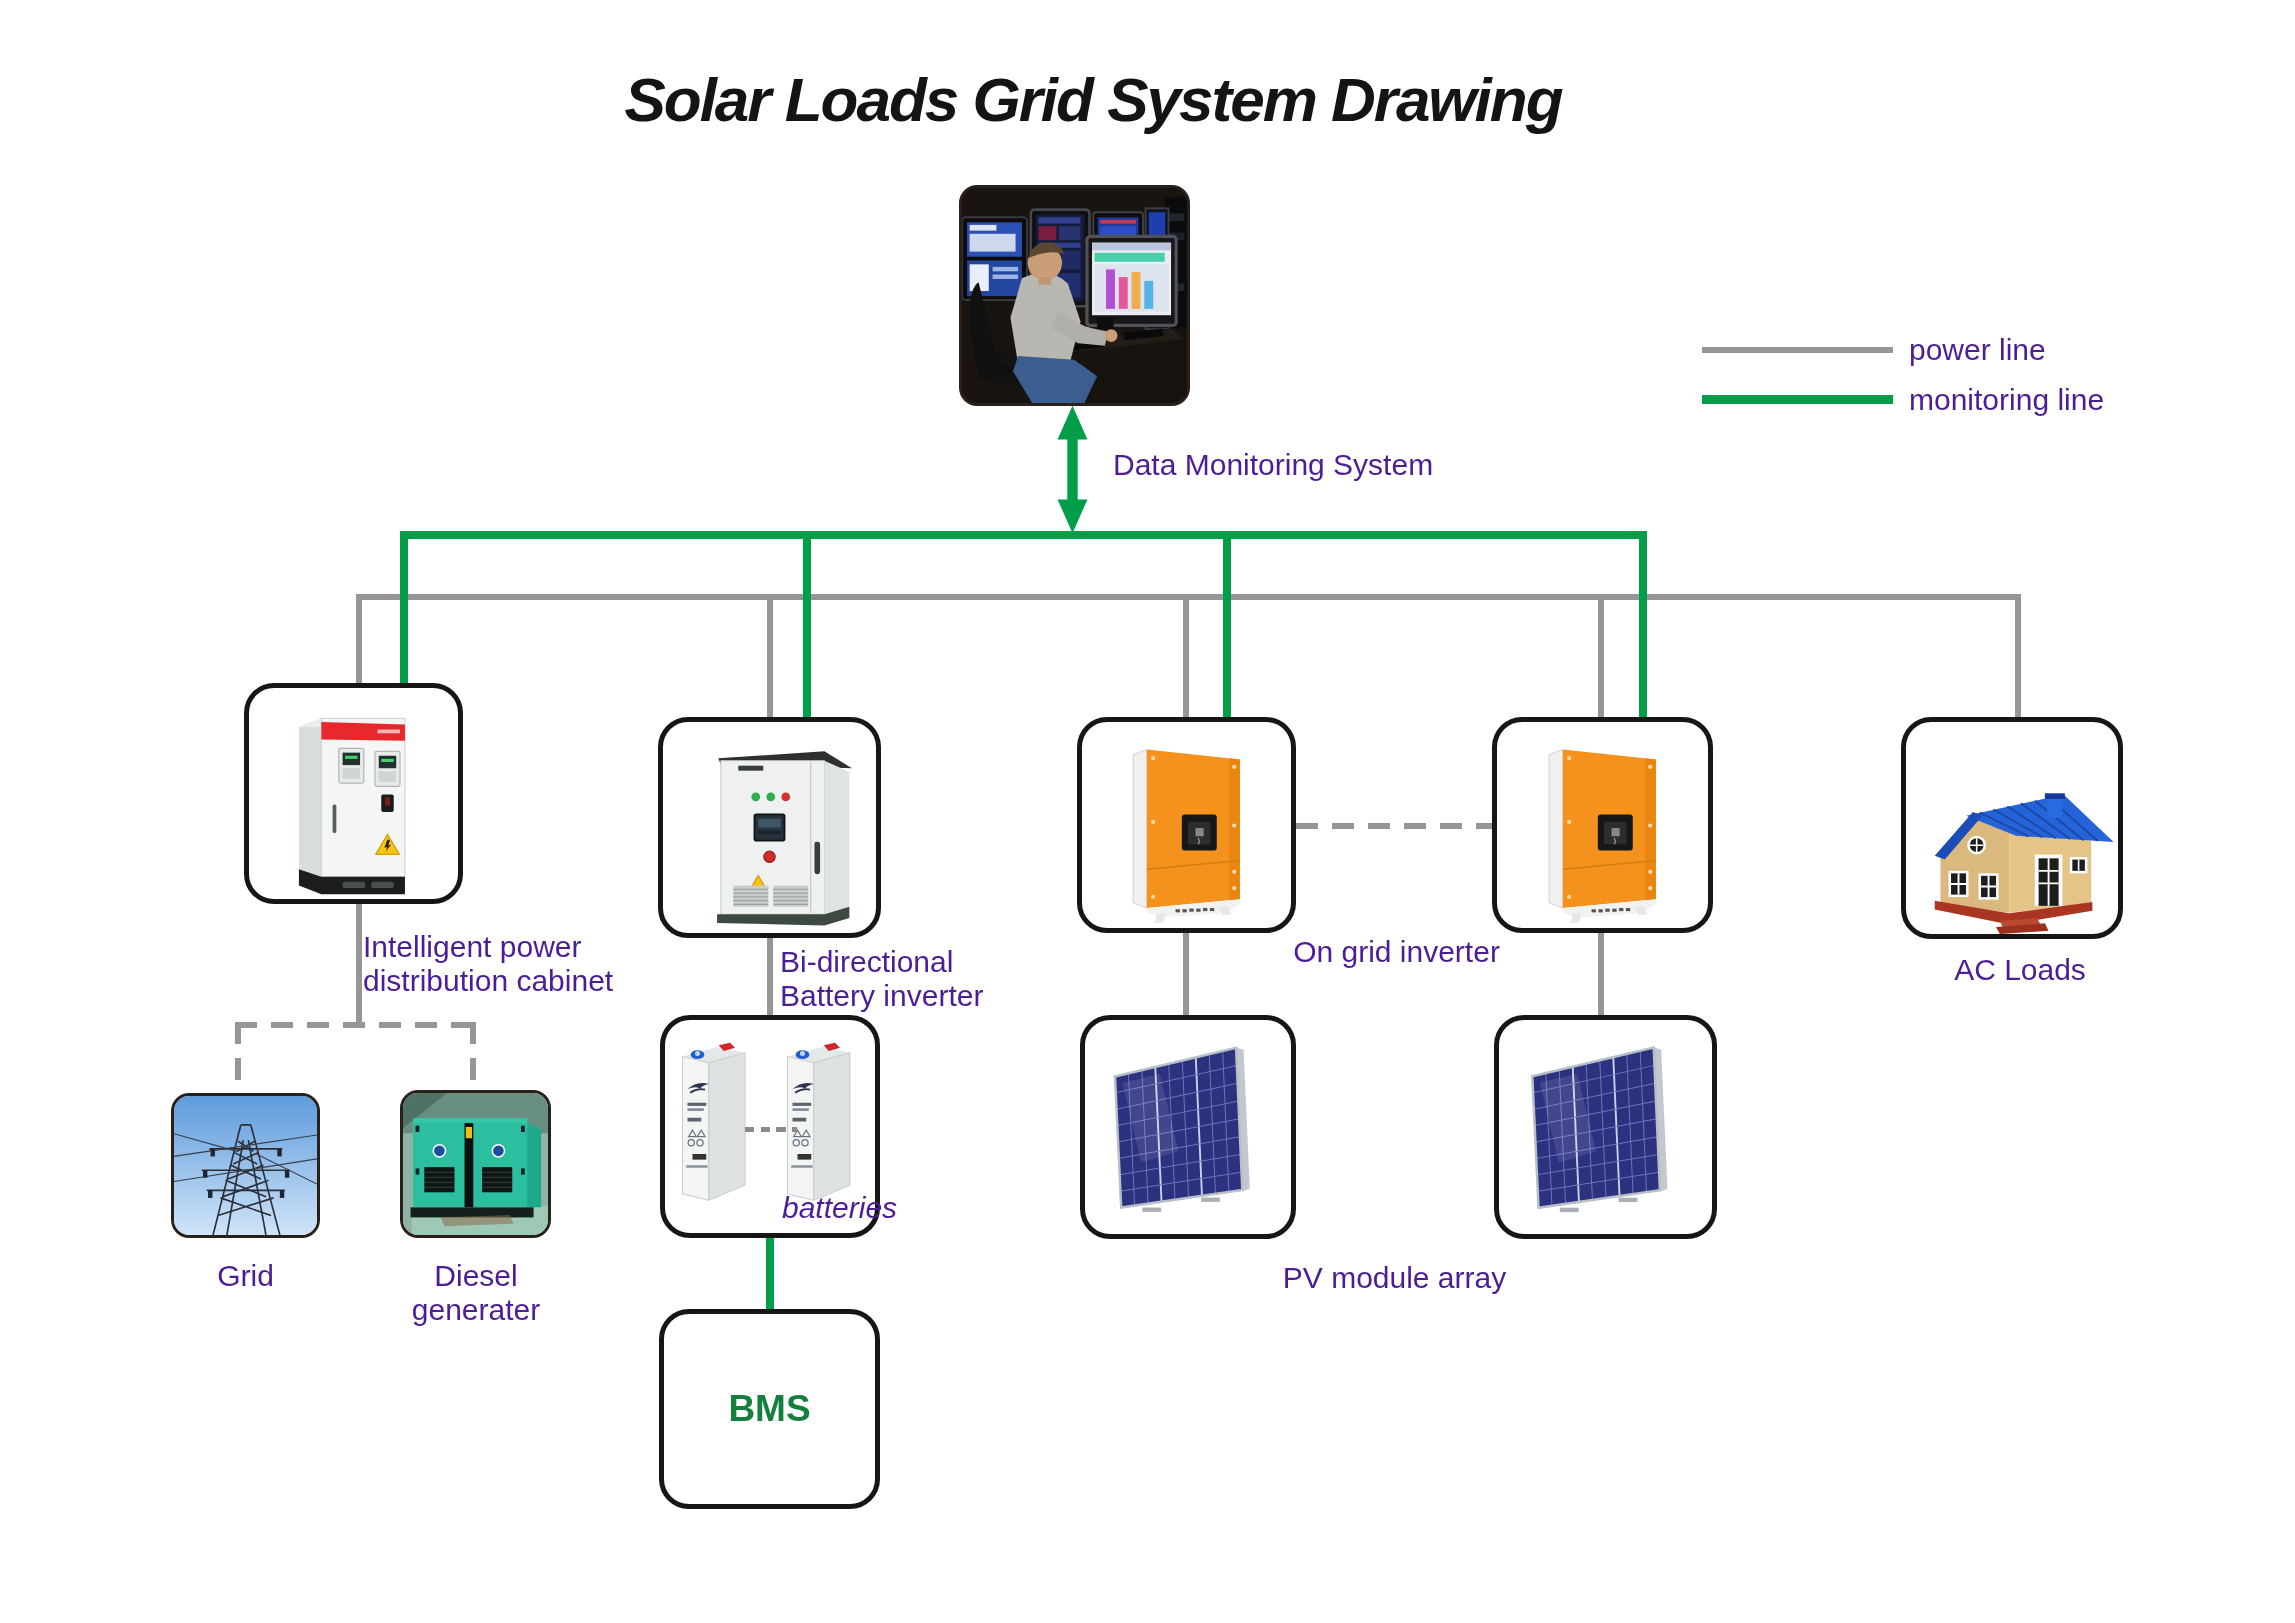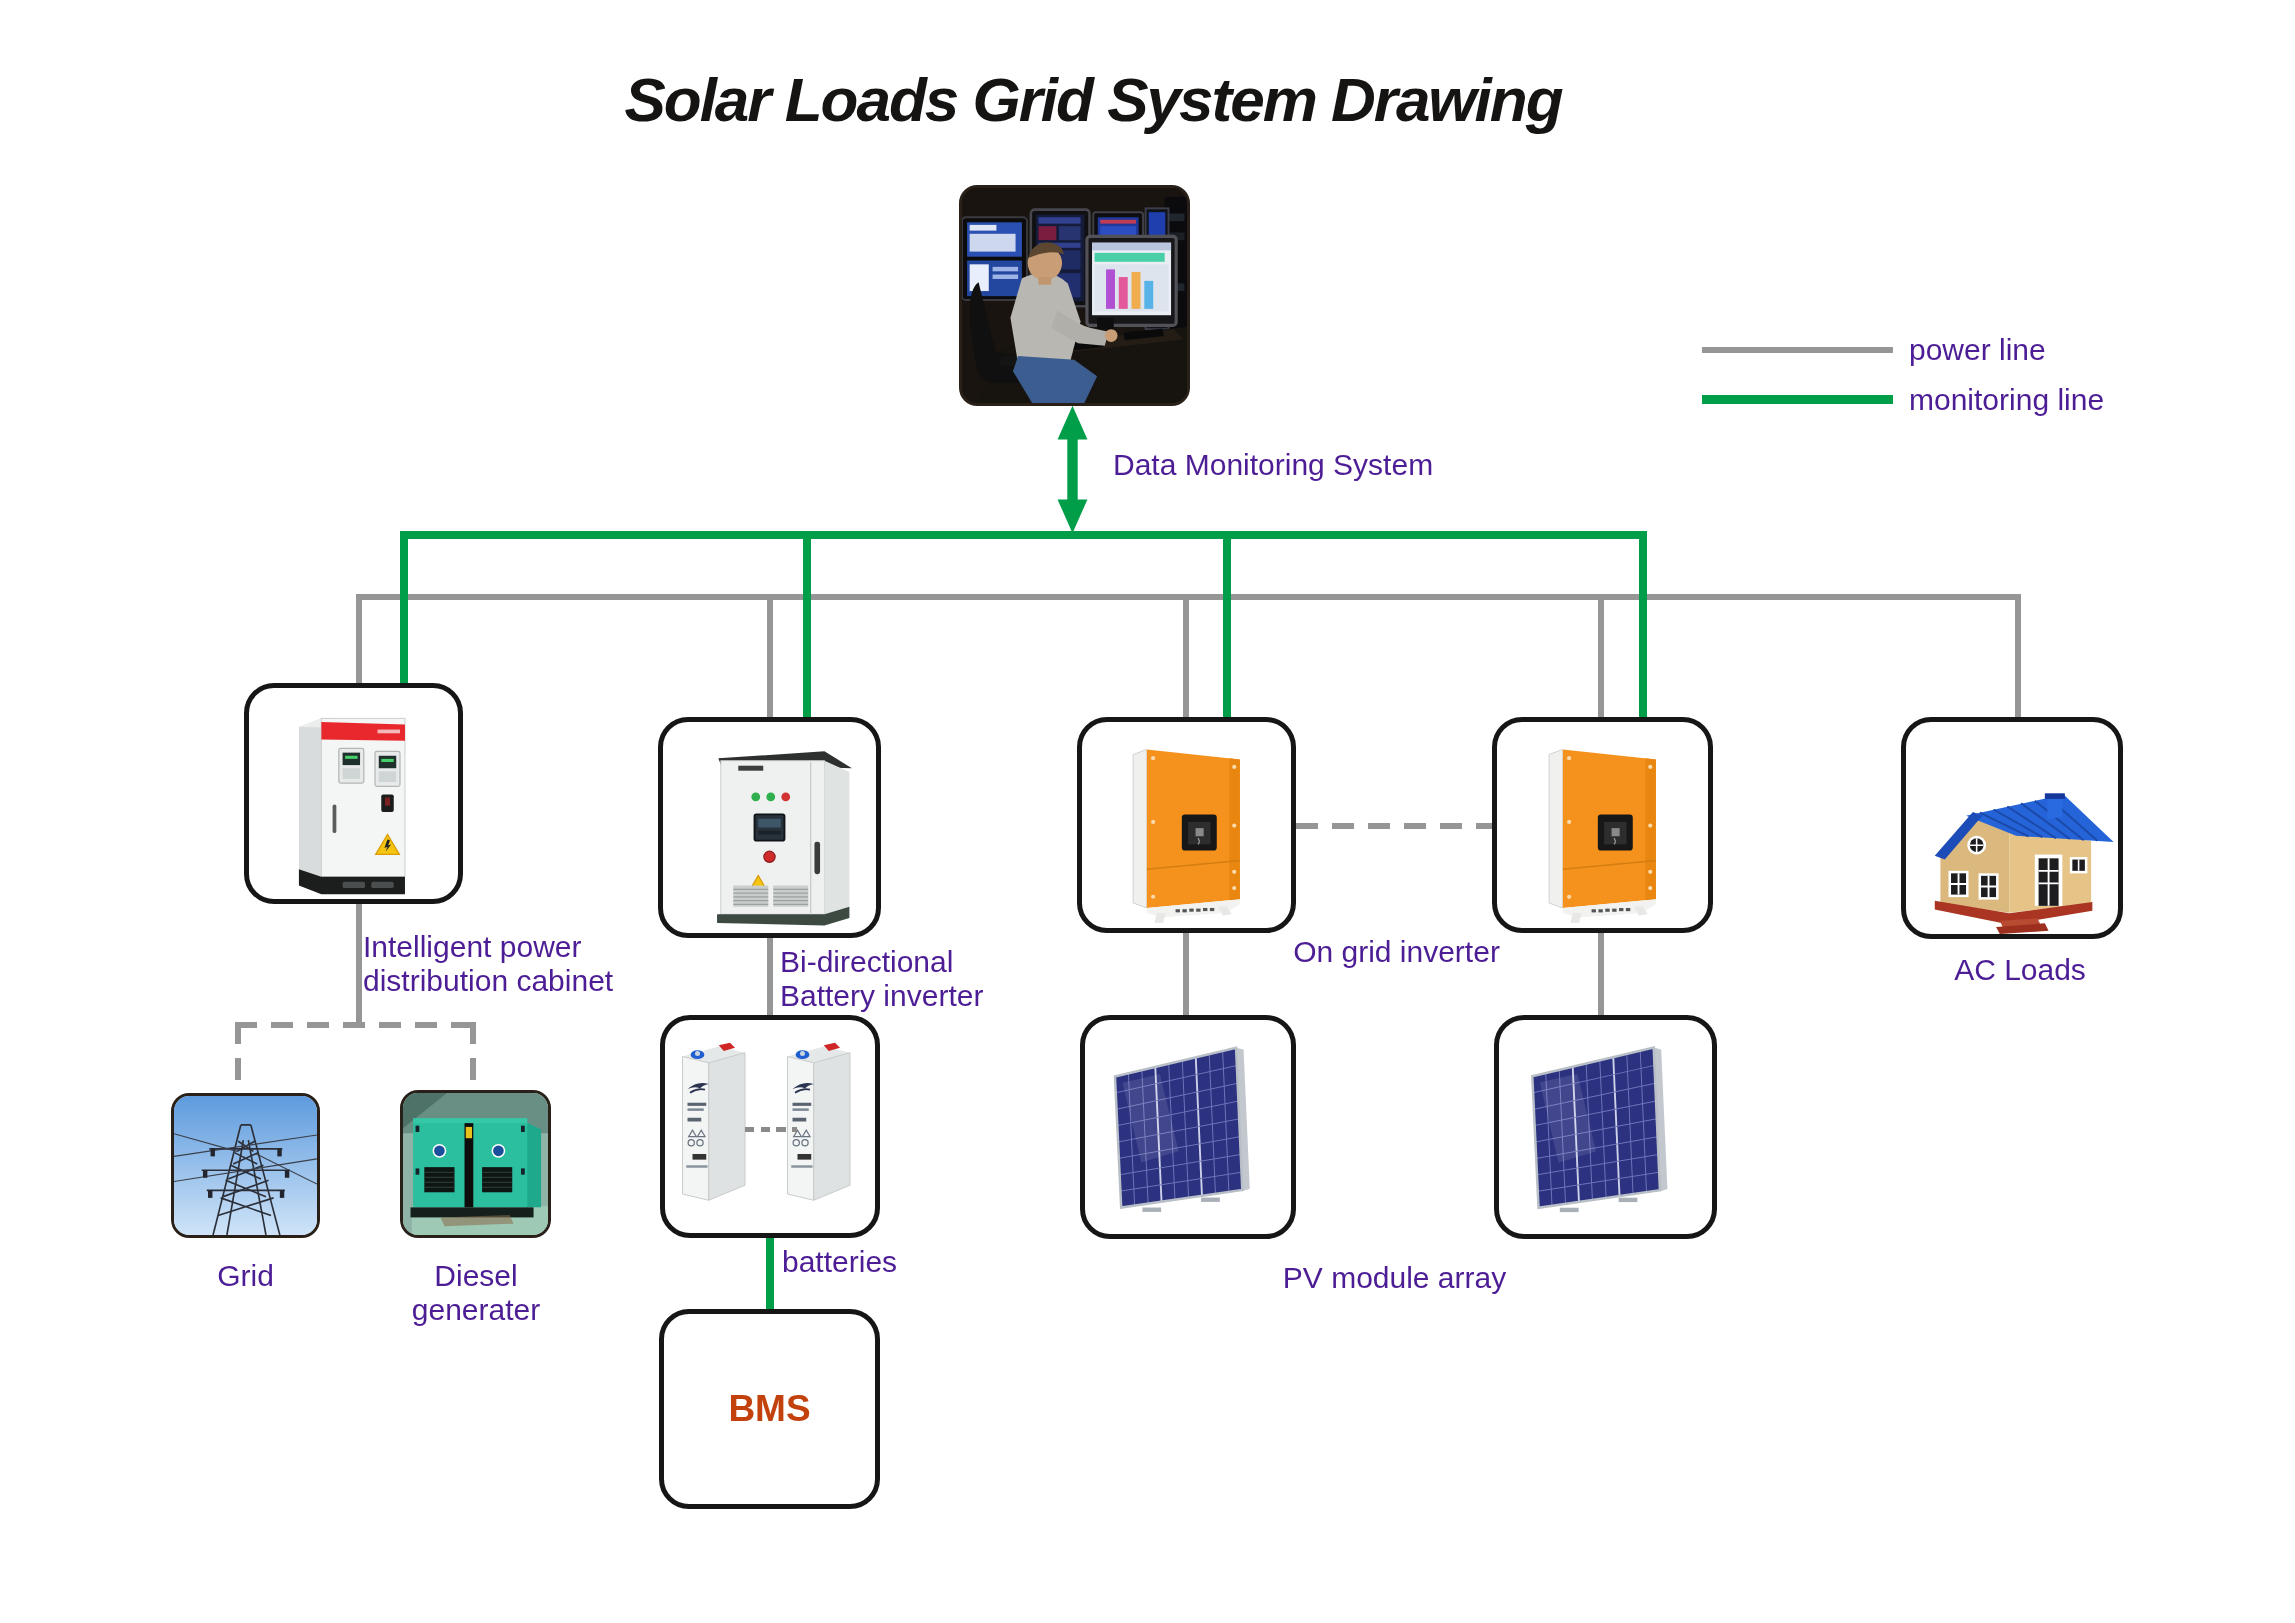--- a/index.html
+++ b/index.html
@@ -19,21 +19,21 @@
   .photo{position:absolute;border:3.9px solid #292119;border-radius:18.3px;overflow:hidden;
          box-sizing:border-box;z-index:2;background:#ddd;}
   .node svg,.photo svg{display:block;width:100%;height:100%;}
   
   .lbl{position:absolute;font-size:30px;line-height:34px;color:#4c1d95;white-space:nowrap;z-index:3;}
   .ctr{text-align:center;}
   .title{position:absolute;left:589px;top:64px;width:1008px;text-align:center;
          font-size:62px;line-height:72px;font-weight:bold;font-style:italic;
          letter-spacing:-2px;color:#161413;white-space:nowrap;z-index:3;}
   .bms-text{position:absolute;left:0;top:0;width:100%;height:100%;display:flex;
-            align-items:center;justify-content:center;font-size:37px;font-weight:bold;color:#c2410c;}
+            align-items:center;justify-content:center;font-size:37px;font-weight:bold;color:#15803d;}
   .legend-row{position:absolute;z-index:3;}
 </style>
 </head>
 <body>
 
 <div class="canvas">
 
   <div class="title">Solar Loads Grid System Drawing</div>
 
   <div class="legend-row ln" style="left:1702px;top:347px;width:191px;height:5.9px;background:#969696;"></div>
@@ -458,21 +458,21 @@
           <polygon points="206,186 212,176 218,186"></polygon>
             <polygon points="220,186 226,176 232,186"></polygon>
           <circle cx="210" cy="196" r="5"></circle>
             <circle cx="224" cy="196" r="5"></circle>
         </g>
         <rect x="212" y="214" width="22" height="9" fill="#333"></rect>
         <rect x="202" y="232" width="34" height="4" fill="#8a949e"></rect>
       </g>
     </svg>
   </div>
-  <div class="lbl" style="left:782px;top:1245px;">batteries</div>
+  <div class="lbl" style="left:782px;top:1191px;font-style:italic;">batteries</div>
 
   <div class="node" style="left:1080px;top:1015px;width:216px;height:224px;">
     <svg viewBox="0 0 330 342">
       <defs>
           <clipPath id="pvc1">
             <polygon points="48,90 242,44 252,272 58,300"></polygon>
           </clipPath>
         </defs>
       <polygon points="242,44 254,47 264,270 252,274" fill="#c3c8cf"></polygon>
       <polygon points="48,90 242,44 252,272 58,300" fill="#2c3180"></polygon>

